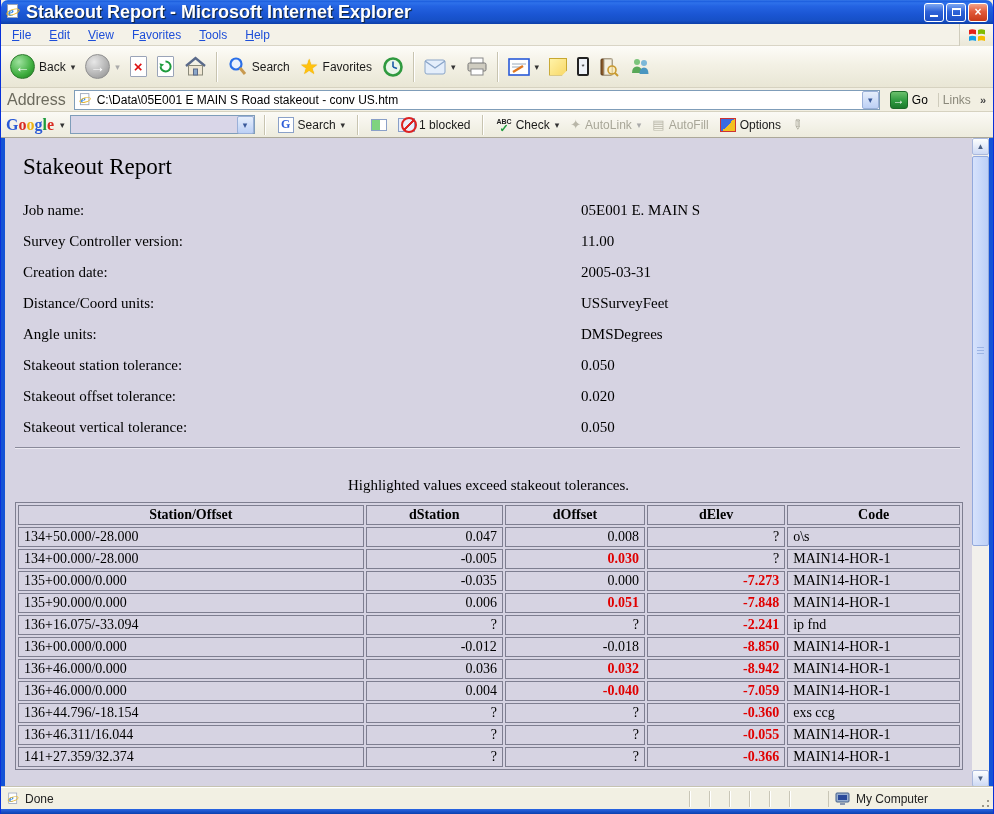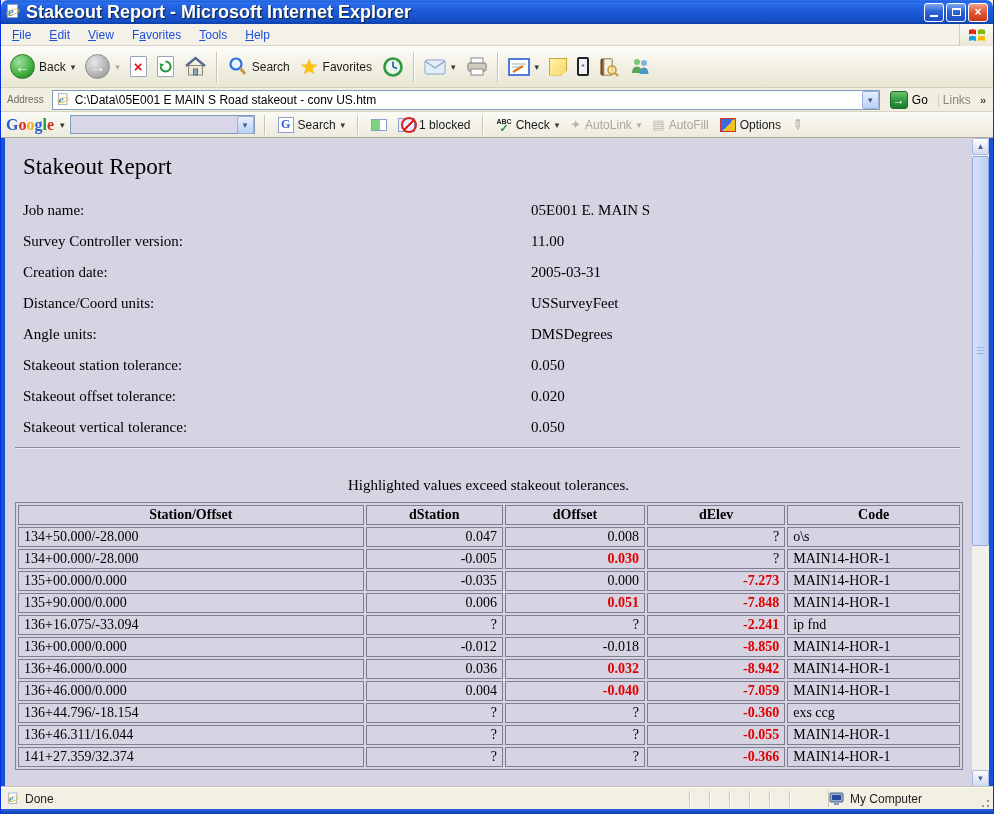--- a/index.html
+++ b/index.html
@@ -52,21 +52,21 @@
   .doc-ic .ov-x { color:#dd1111; font-weight:bold; font-size:15px; }
   .tsep { width:2px; height:30px; border-left:1px solid #c8c4b0; border-right:1px solid #fff; margin:0 4px; }
   .star { color:#ffc20e; font-size:21px; text-shadow:0 0 1px #d89a00; line-height:20px; }
   .note-ic { width:18px; height:18px; background:linear-gradient(135deg,#fff3a8,#f8d868); border:1px solid #c8a830;
     clip-path:polygon(0 0,100% 0,100% 72%,72% 100%,0 100%); }
   .mob-ic { width:12px; height:19px; border:2px solid #222; border-radius:2px; background:#eef2f8;
     display:flex; align-items:center; justify-content:center; font-size:8px; color:#222; }
   
   .addressbar { height:24px; flex:0 0 auto; display:flex; align-items:center; background:#f2efe2;
     border-bottom:1px solid #d6d2c0; padding:1px 3px; gap:5px; }
-  .addr-label { color:#6d6b5e; font-size:10px; padding:0 3px; }
+  .addr-label { color:#6d6b5e; font-size:16px; padding:0 3px; }
   .addr-field { flex:1; height:20px; background:#fff; border:1px solid #7f9db9; display:flex; align-items:center;
     padding-left:3px; font-size:12px; gap:4px; }
   .addr-text { flex:1; white-space:nowrap; overflow:hidden; }
   .combo-btn { width:17px; height:18px; margin-left:auto; display:flex; align-items:center; justify-content:center;
     background:linear-gradient(180deg,#e6eefb,#bcd0f5); border:1px solid #9ab0d8; border-radius:2px; color:#3a5a9a; font-size:9px; }
   .go-btn { display:flex; align-items:center; gap:4px; padding:1px 5px; font-size:12px; }
   .go-ic { width:18px; height:18px; border-radius:3px; display:flex; align-items:center; justify-content:center;
     background:linear-gradient(180deg,#6cc06c,#2f9a3f 55%,#1d7a2d); border:1px solid #1d6a28; color:#fff; font-weight:bold; font-size:12px; }
   .links-lbl { color:#8a887a; font-size:12px; padding:0 4px; border-left:1px solid #cfccbc; }
   .chev { font-weight:bold; color:#444; padding-right:4px; }
@@ -90,21 +90,21 @@
   .pen-ic { color:#a8a698; font-size:13px; transform:rotate(45deg); }
   .pr-ic { width:16px; height:12px; border:1px solid #8aa0c8; background:linear-gradient(90deg,#7fd37f 60%,#fff 60%); }
   
   .content { flex:1 1 auto; display:flex; min-height:0; background:#d6d3e2;
     border-left:4px solid #1453d6; border-right:4px solid #1453d6; }
   .page { flex:1; overflow:hidden; font-family:"Liberation Serif",serif; color:#000; position:relative; }
   .page-title { margin:16px 0 15px 18px; font-size:23px; font-weight:normal; font-family:"Liberation Serif",serif; }
   .info-wrap { margin-top:9px; }
   .info-row { height:31px; position:relative; font-size:15px; }
   .info-label { position:absolute; left:18px; top:7px; }
-  .info-value { position:absolute; left:526px; top:7px; }
+  .info-value { position:absolute; left:576px; top:7px; }
   .rule { margin:4px 12px 0 10px; border:0; border-top:1px solid #8a8a9a; border-bottom:1px solid #eceaf2; }
   .note { text-align:center; margin-top:28px; font-size:15px; }
   table.report { margin:8px auto 0 10px; width:948px; border-collapse:separate; border-spacing:2px;
     border:1px solid #7e7e90; table-layout:fixed; }
   table.report th, table.report td { border:1px solid #7e7e90; padding:1px 5px; font-size:14px; height:19px;
     overflow:hidden; white-space:nowrap; }
   table.report th { font-weight:bold; text-align:center; }
   td.c-num { text-align:right; }
   td.c-left { text-align:left; }
   .exceed { color:var(--highlight,#e00000); font-weight:bold; }
@@ -115,21 +115,21 @@
   .sb-thumb { height:390px; margin:1px 0; background:linear-gradient(90deg,#d6e2fc,#bccff7); border:1px solid #93a9dc;
     border-radius:2px; position:relative; }
   .sb-thumb::after { content:""; position:absolute; left:4px; right:4px; top:50%; height:8px; margin-top:-4px;
     background:repeating-linear-gradient(180deg,#9cb4e4 0 1px,transparent 1px 3px); }
   .sb-track { flex:1; }
   
   .statusbar { height:22px; flex:0 0 auto; display:flex; align-items:center; background:#f2f0e3;
     border-top:1px solid #fff; box-shadow:0 -1px 0 #c6c3b2; padding:0 2px; font-size:12px; color:#222; }
   .st-left { display:flex; align-items:center; gap:4px; flex:1; padding-left:3px; }
   .st-sep { width:2px; height:16px; border-left:1px solid #c9c6b6; border-right:1px solid #fff; margin:0 9px; }
-  .st-zone { display:flex; align-items:center; gap:5px; width:148px; padding-left:0;
+  .st-zone { display:flex; align-items:center; gap:5px; width:148px; padding-left:6px;
     border-left:1px solid #c9c6b6; height:16px;margin-left:28px; }
   .grip { width:13px; height:13px; margin-left:2px; align-self:flex-end;
     background:
       radial-gradient(circle at 10px 10px,#9a978a 1.2px,transparent 1.4px),
       radial-gradient(circle at 10px 5px,#9a978a 1.2px,transparent 1.4px),
       radial-gradient(circle at 5px 10px,#9a978a 1.2px,transparent 1.4px); }
   .win-bottom { height:5px; flex:0 0 auto; background:linear-gradient(180deg,#2a66e4,#0c3fae); }
   svg { display:block; }
 </style>
 </head>

